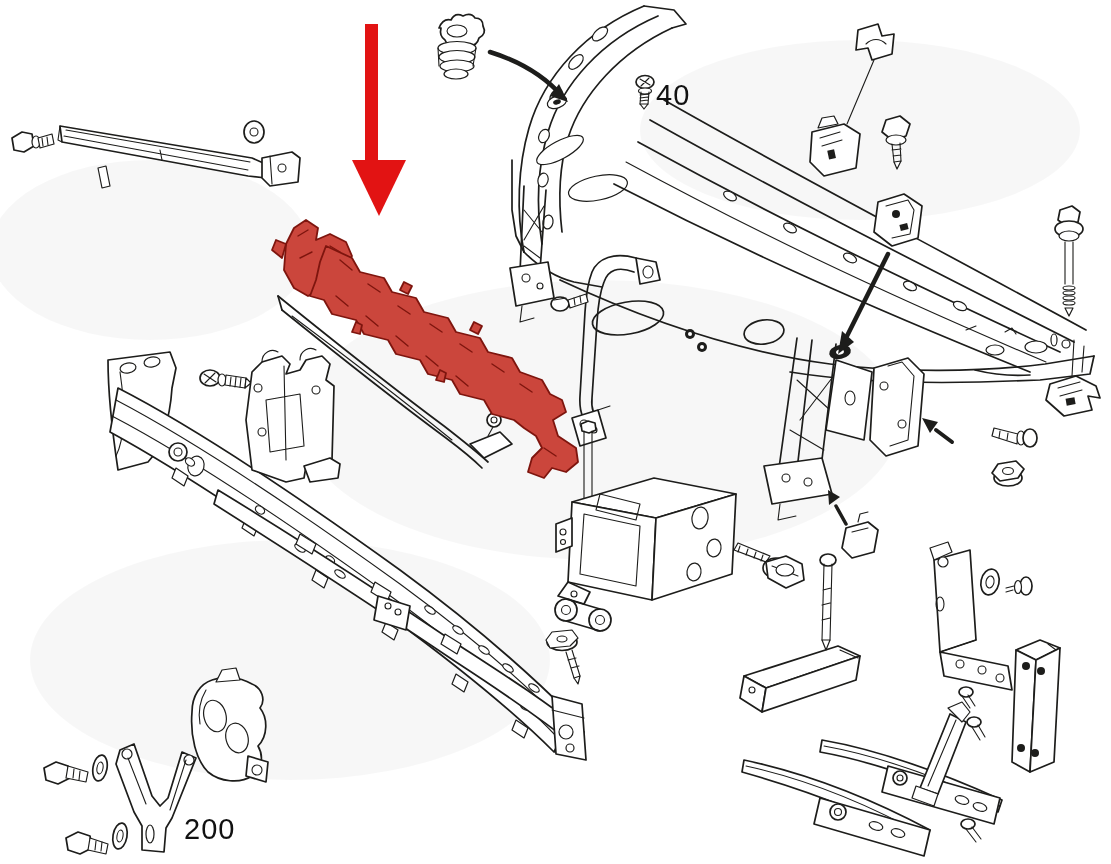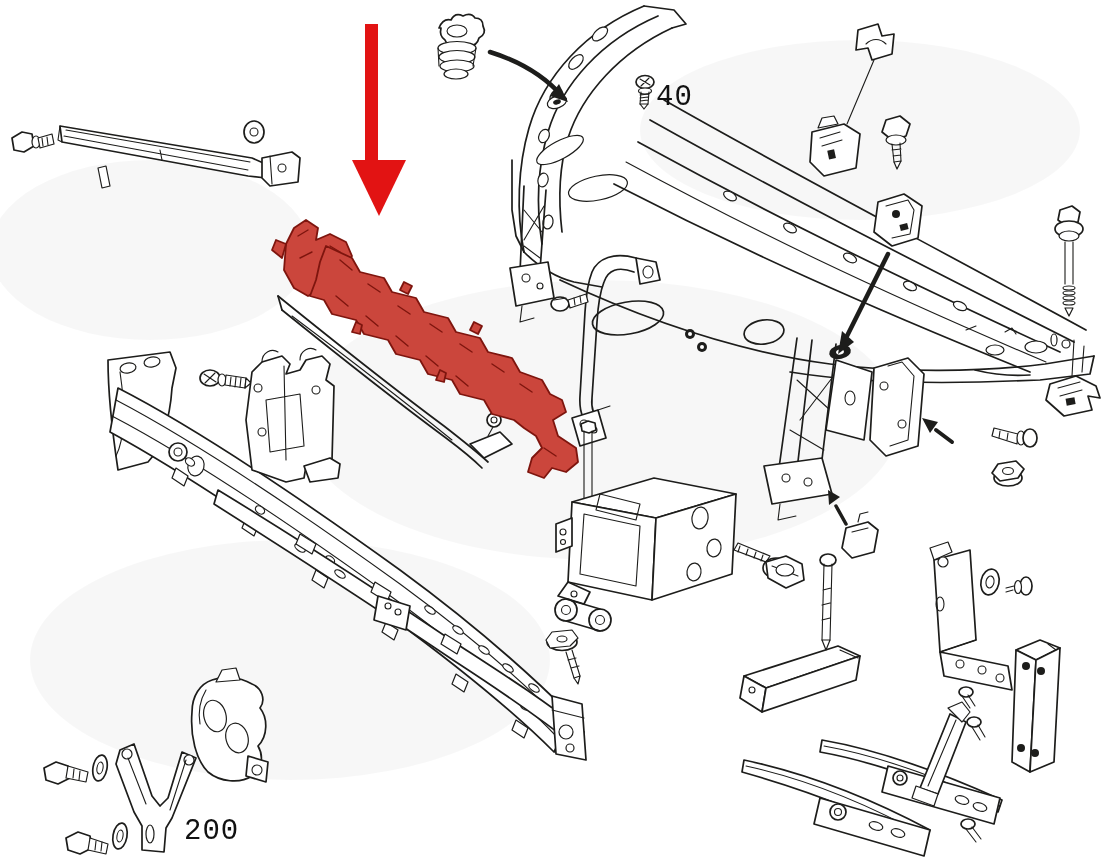--- a/index.html
+++ b/index.html
@@ -1,21 +1,21 @@
 <!DOCTYPE html>
 <html style="--ink: #1d1d1b; --background: #ffffff; --highlight: #cb463c; --highlight-dark: #7e150e; --arrow-red: #e21313; --label: #111111;"><head>
 <meta charset="utf-8">
 <style>
   :root{
     --ink:#1d1d1b; --background:#ffffff; --highlight:#cb463c; --highlight-dark:#7e150e;
     --arrow-red:#e21313; --label:#111111;
   }
   html,body{margin:0;padding:0;background:#e8e8e8;}
   .stage{position:relative;width:1111px;height:864px;background:var(--background);overflow:hidden;
-         font-family:Liberation Mono, monospace;}
+         font-family:Liberation Sans, sans-serif;}
   svg{position:absolute;left:0;top:0;}
   .ln{fill:none;stroke:var(--ink);stroke-width:1.7;stroke-linecap:round;stroke-linejoin:round;}
   .thin{fill:none;stroke:var(--ink);stroke-width:1.1;stroke-linecap:round;stroke-linejoin:round;}
   .wf{fill:#fff;stroke:var(--ink);stroke-width:1.7;stroke-linejoin:round;}
   .wft{fill:#fff;stroke:var(--ink);stroke-width:1.2;stroke-linejoin:round;}
   .ink{fill:var(--ink);stroke:none;}
   .blob{fill:#000;opacity:0.03;}
   .redf{fill:var(--highlight);stroke:var(--highlight-dark);stroke-width:1.8;stroke-linejoin:round;}
   .redl{fill:none;stroke:var(--highlight-dark);stroke-width:1.4;stroke-linecap:round;}
   .ra{fill:var(--arrow-red);stroke:none;}

